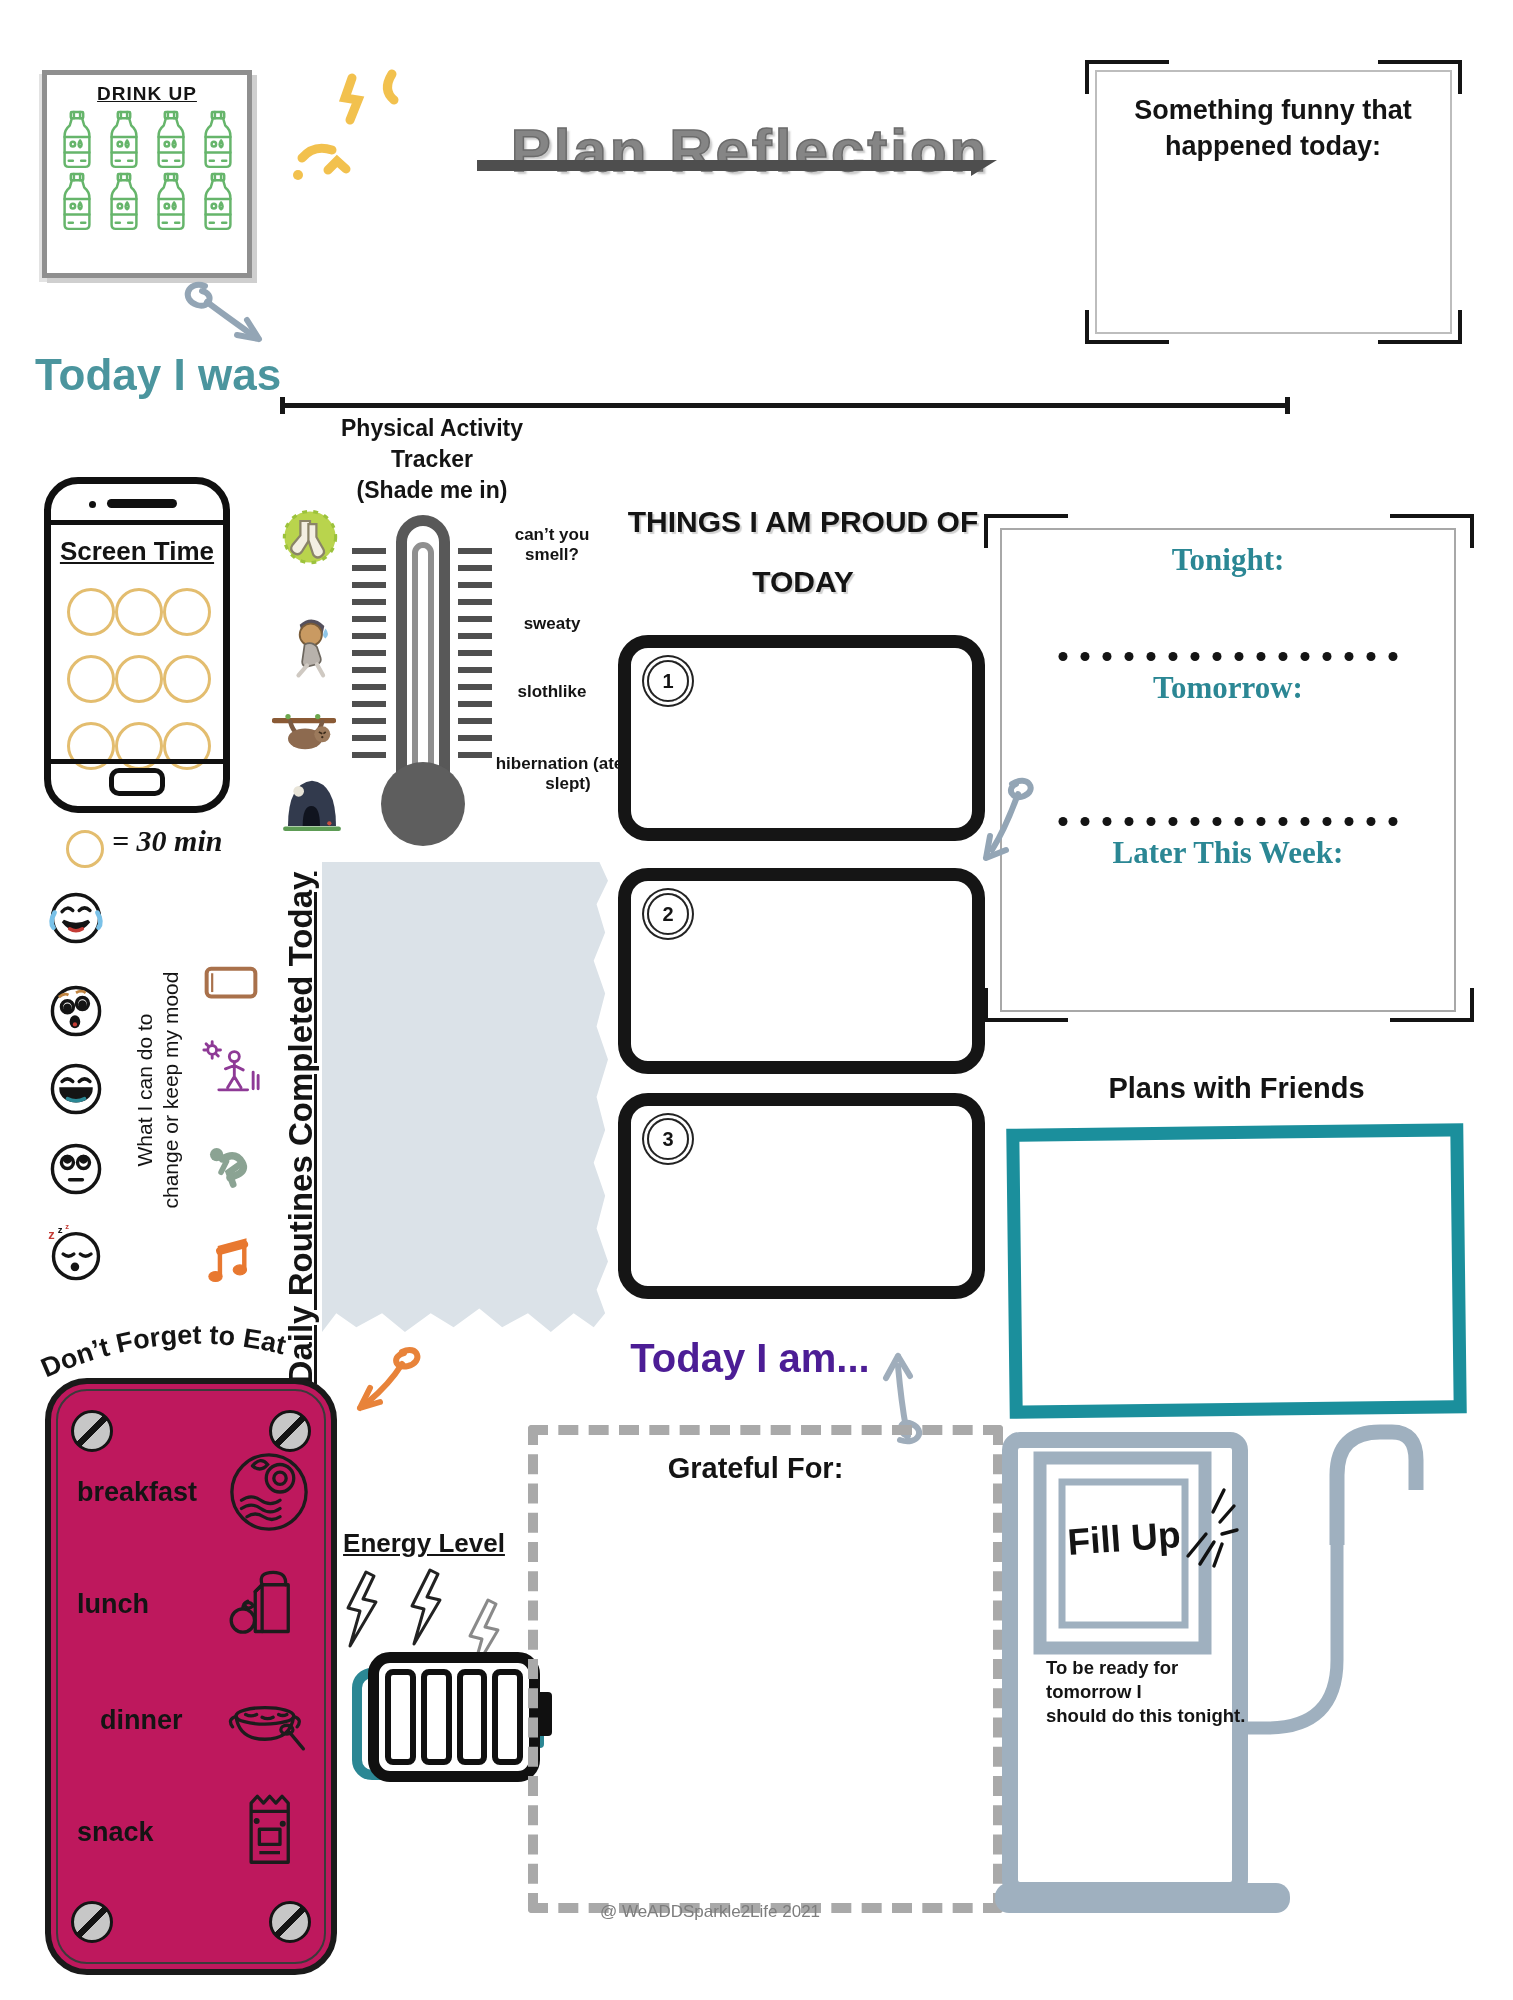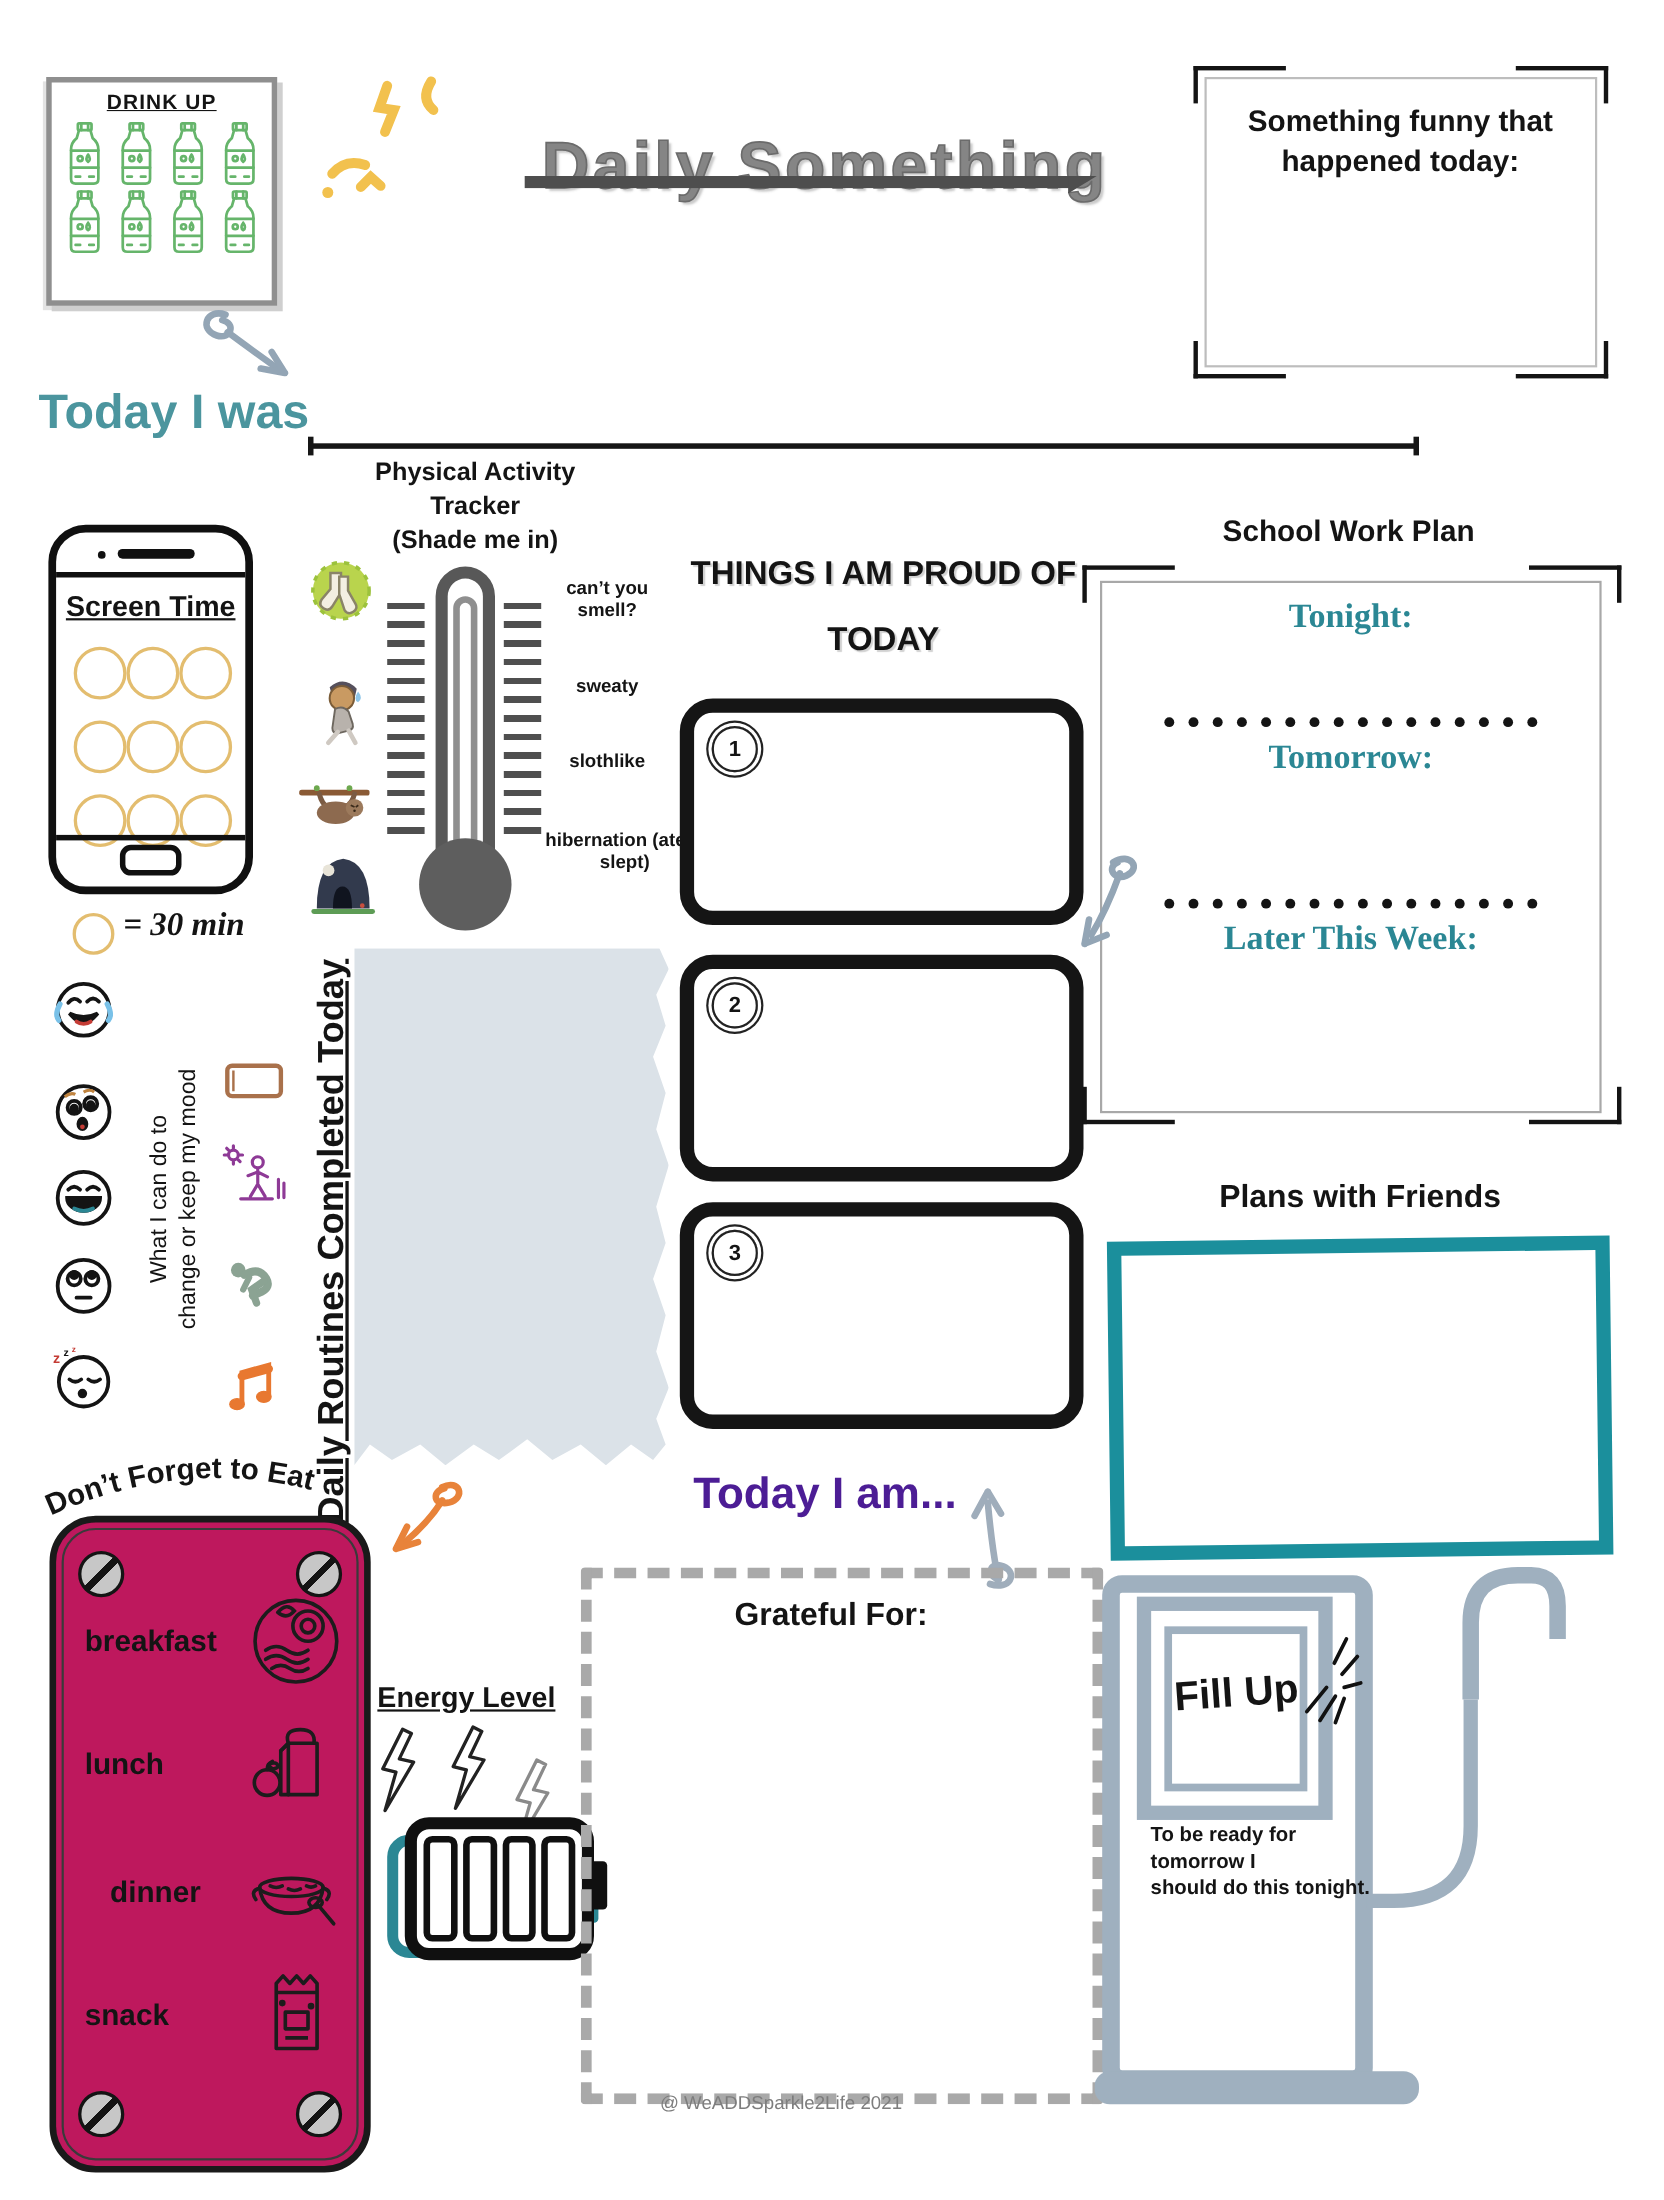--- a/index.html
+++ b/index.html
@@ -235,21 +235,21 @@
   <svg class="abs" style="left:288px;top:62px" width="140" height="120" viewBox="0 0 140 120">
     <g stroke="#f2c14e" stroke-width="9" fill="none" stroke-linecap="round">
       <path d="M14 96 q12 -14 30 -8"></path>
       <path d="M64 16 l-7 20 l13 2 l-8 20"></path>
       <path d="M104 12 q-10 16 2 26"></path>
       <path d="M40 108 l9 -9 l9 8"></path>
     </g>
     <circle cx="10" cy="113" r="5" fill="#f2c14e"></circle>
   </svg>
 
-  <h1 class="abs page-title">Daily Something</h1>
+  <h1 class="abs page-title">Plan Reflection</h1>
   <div class="abs title-underline"></div>
 
   <section class="abs funny-box"></section>
   <div class="abs bk tl" style="left:1085px;top:60px"></div>
   <div class="abs bk tr" style="left:1378px;top:60px"></div>
   <div class="abs bk bl" style="left:1085px;top:310px"></div>
   <div class="abs bk br" style="left:1378px;top:310px"></div>
   <div class="abs funny-label">Something funny that happened today:</div>
 
   <svg class="abs" style="left:175px;top:278px" width="100" height="80" viewBox="0 0 100 80">
@@ -343,21 +343,20 @@
         <span class="num-badge">1</span>
       </div>
       <div class="proud-box" style="top: 233px;">
         <span class="num-badge">2</span>
       </div>
       <div class="proud-box" style="top: 458px;">
         <span class="num-badge">3</span>
       </div>
     </div>
 
-  <div class="abs school-head">School Work Plan</div>
   <div class="abs bk tl" style="left:984px;top:514px"></div>
   <div class="abs bk tr" style="left:1390px;top:514px"></div>
   <div class="abs bk bl" style="left:984px;top:988px"></div>
   <div class="abs bk br" style="left:1390px;top:988px"></div>
   <section class="abs school-box" id="school-box">
       <div class="school-label" style="top: 12px;">Tonight:</div>
       <div class="dots-row" style="top: 122px;">
         <i></i>
         <i></i>
         <i></i>

